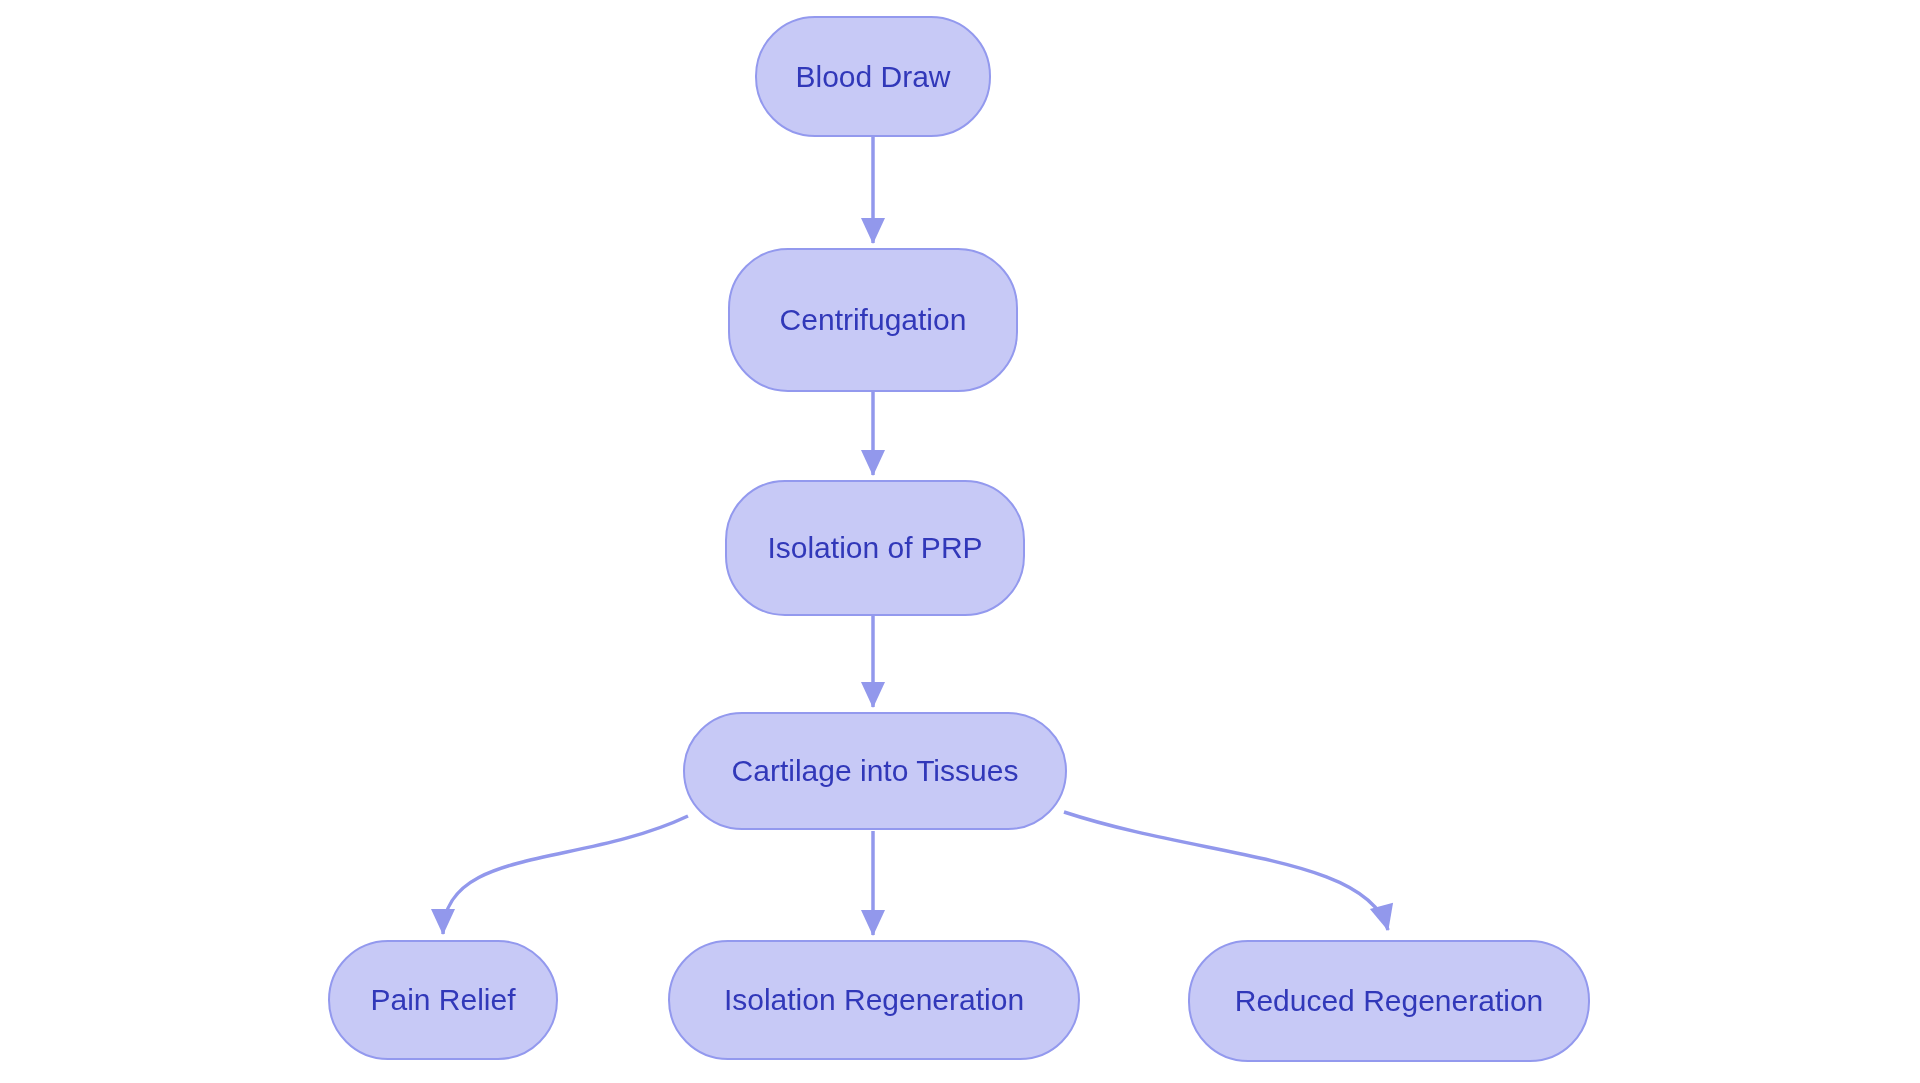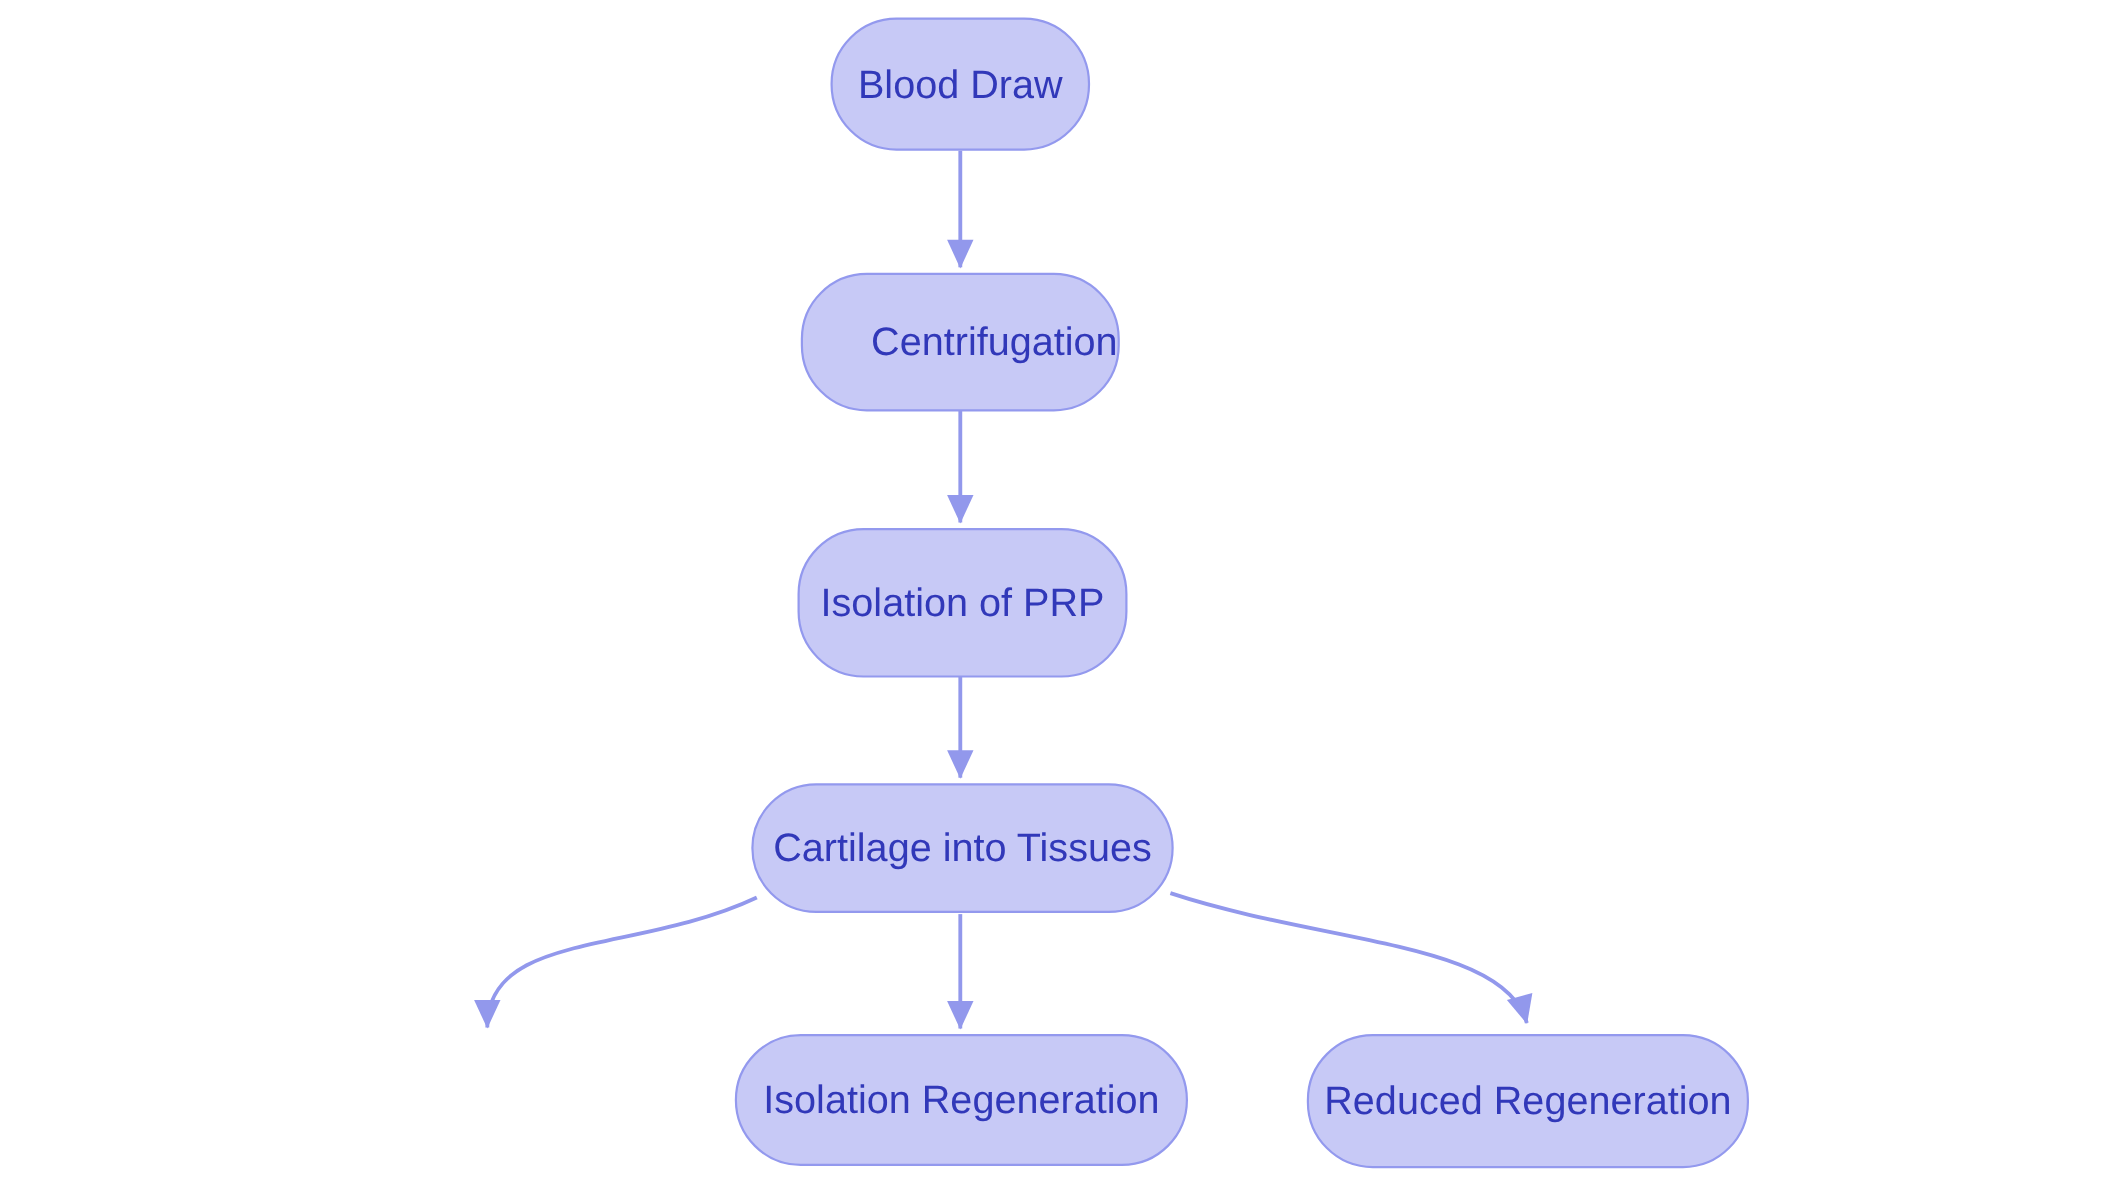--- a/index.html
+++ b/index.html
@@ -33,28 +33,28 @@
   }
   .node {
     position: absolute;
     display: flex;
     align-items: center;
     justify-content: center;
     background: var(--node-fill);
     border: 2px solid var(--node-border);
     border-radius: 60px;
     color: var(--node-text);
-    font-size: 36px;
+    font-size: 30px;
     line-height: 1;
     white-space: nowrap;
     text-align: center;
   }
   
   .node-blood-draw            { left: 755px;  top: 16px;  width: 236px; height: 121px; }
-  .node-centrifugation        { left: 728px;  top: 248px; width: 290px; height: 126px; justify-content: flex-end; }
+  .node-centrifugation        { left: 728px;  top: 248px; width: 290px; height: 144px; }
   .node-isolation-of-prp      { left: 725px;  top: 480px; width: 300px; height: 136px; justify-content: center; }
   .node-injection-into-tissues{ left: 683px;  top: 712px; width: 384px; height: 118px; }
   .node-pain-relief           { left: 328px;  top: 940px; width: 230px; height: 120px; }
   .node-cartilage-regeneration{ left: 668px;  top: 940px; width: 412px; height: 120px; }
   .node-reduced-inflammation  { left: 1188px; top: 940px; width: 402px; height: 122px; }
 </style>
 </head>
 <body>
 
 <div class="canvas">
@@ -82,20 +82,23 @@
   </div>
 
   <div class="node node-isolation-of-prp">
     <span>Isolation of PRP</span>
   </div>
 
   <div class="node node-injection-into-tissues">
     <span>Cartilage into Tissues</span>
   </div>
 
+  <div class="node node-pain-relief">
+    <span>Pain Relief</span>
+  </div>
 
   <div class="node node-cartilage-regeneration">
     <span>Isolation Regeneration</span>
   </div>
 
   <div class="node node-reduced-inflammation">
     <span>Reduced Regeneration</span>
   </div>
 
 </div>

